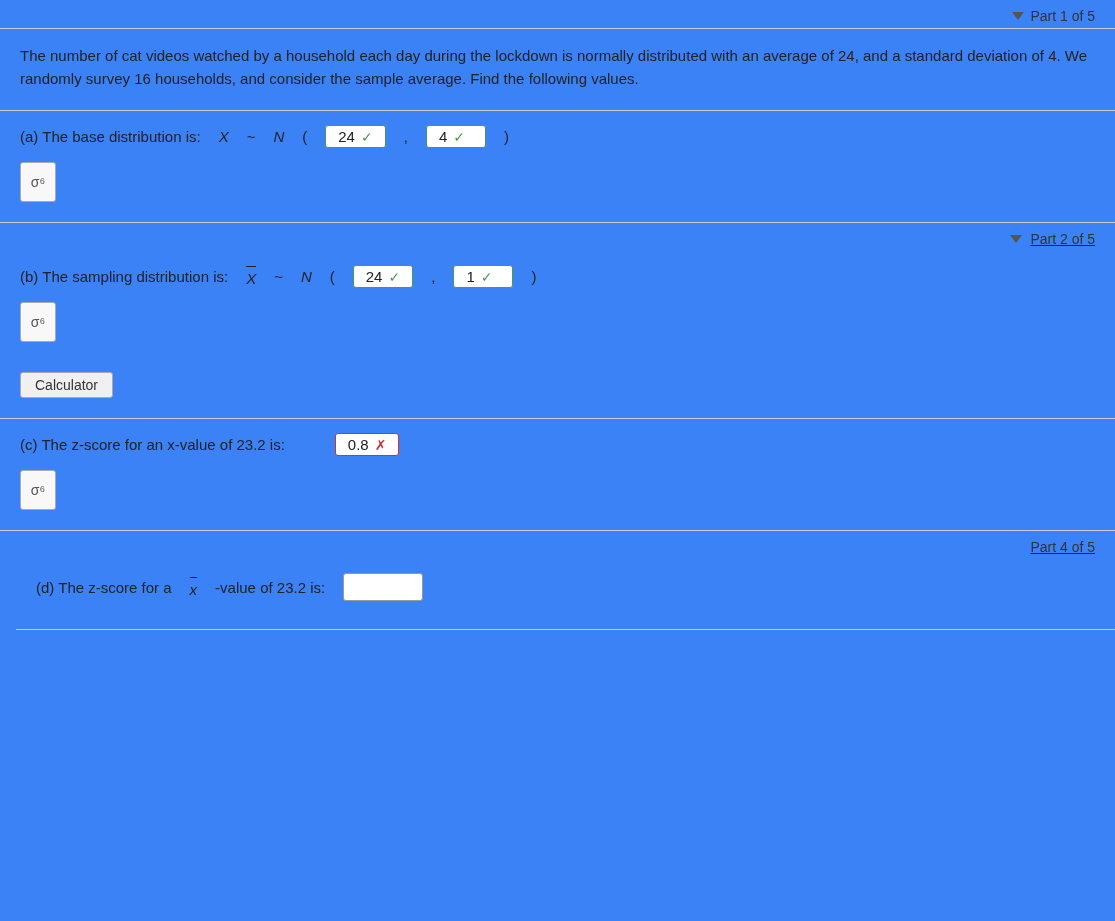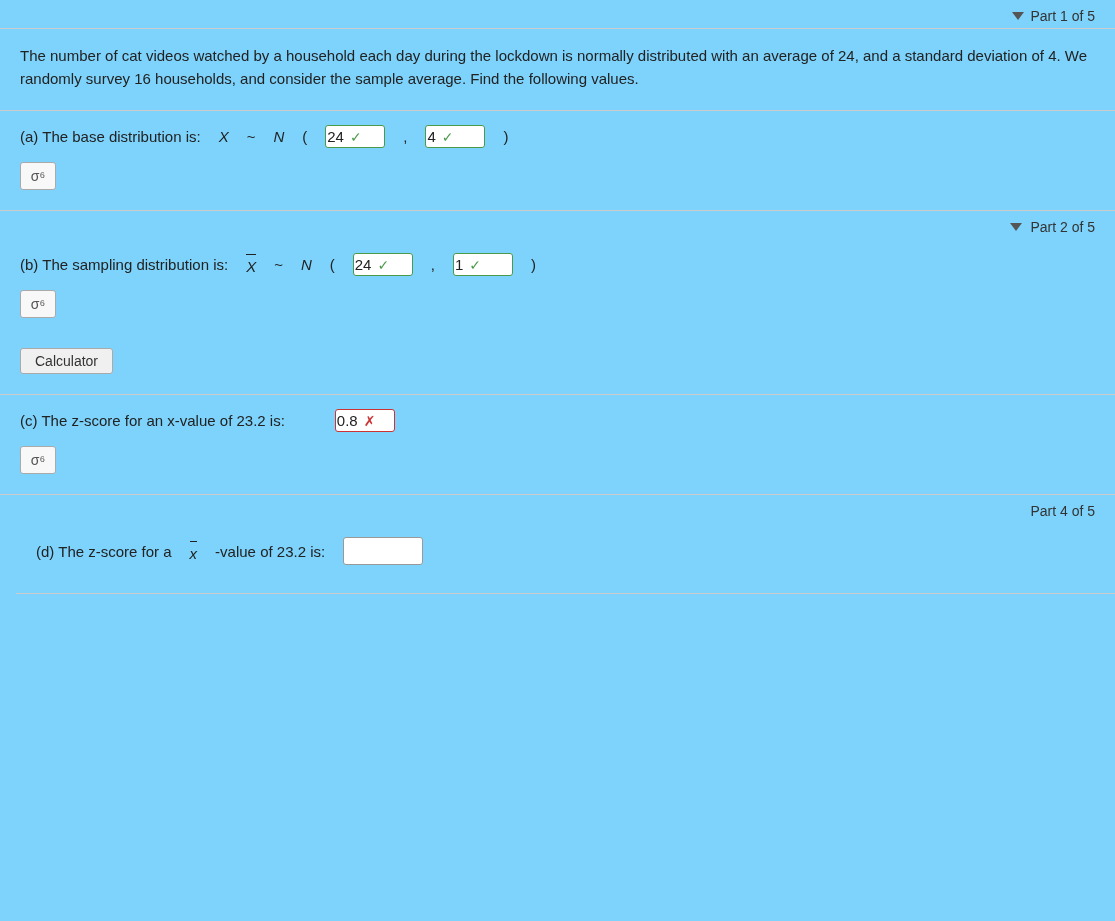--- a/index.html
+++ b/index.html
@@ -11,21 +11,21 @@
     body {
       background: #f0f0f0;
       font-family: Arial, sans-serif;
       font-size: 15px;
       color: #222;
       width: 1115px;
       min-height: 921px;
     }
 
     .page-container {
-      background: #7dd3fc;
+      background: #3b82f6;
       width: 1115px;
       min-height: 921px;
       padding: 0;
       position: relative;
     }
 
     
     .part-header {
       display: flex;
       justify-content: flex-end;
@@ -80,21 +80,21 @@
 
     .math-text {
       font-style: italic;
     }
 
     .input-box {
       display: inline-flex;
       align-items: center;
       border: 1px solid #999;
       border-radius: 3px;
-      padding: 2px 1px;
+      padding: 2px 12px;
       background: #fff;
       min-width: 60px;
       font-size: 15px;
       gap: 6px;
     }
 
     .input-box.correct {
       border-color: #4a9a4a;
       background: #fff;
     }
@@ -125,21 +125,21 @@
     }
 
     
     .sigma-box {
       display: inline-flex;
       align-items: center;
       justify-content: center;
       border: 1px solid #aaa;
       border-radius: 3px;
       width: 36px;
-      height: 28px;
+      height: 40px;
       background: #f8f8f8;
       font-size: 14px;
       color: #555;
       cursor: pointer;
     }
 
     .calculator-btn {
       display: inline-block;
       border: 1px solid #aaa;
       border-radius: 3px;
@@ -151,20 +151,21 @@
       margin-top: 20px;
     }
 
     
     .part-label-row {
       display: flex;
       justify-content: flex-end;
       align-items: center;
       padding: 8px 20px 4px 20px;
       gap: 8px;
+      text-decoration: underline;
     }
 
     .part-number-label {
       font-size: 14px;
       color: #333;
     }
 
     .part-section-last {
       padding: 0;
       margin-left: 16px;

